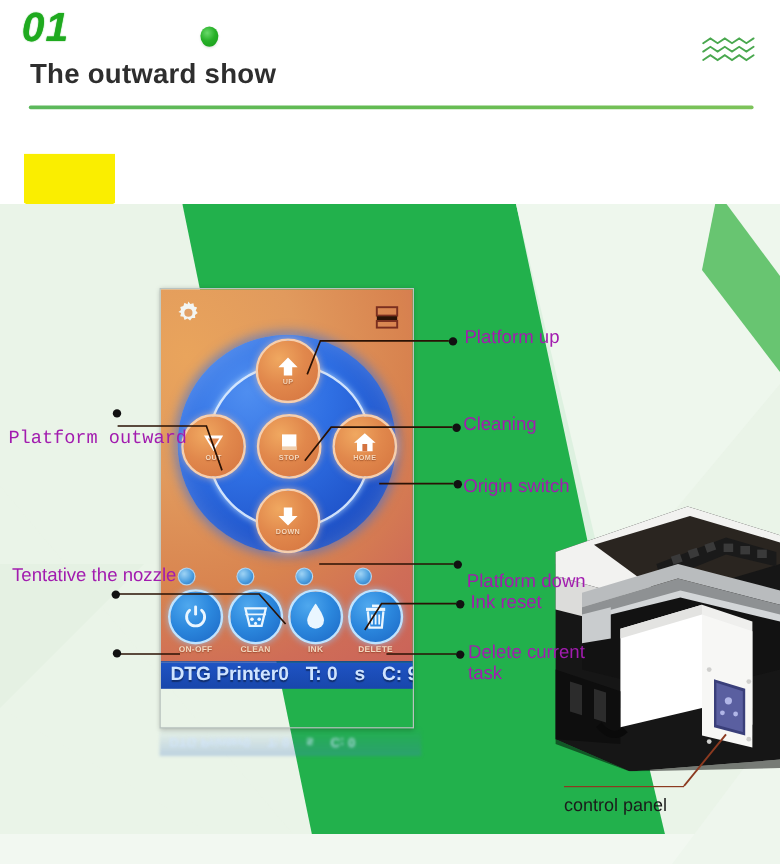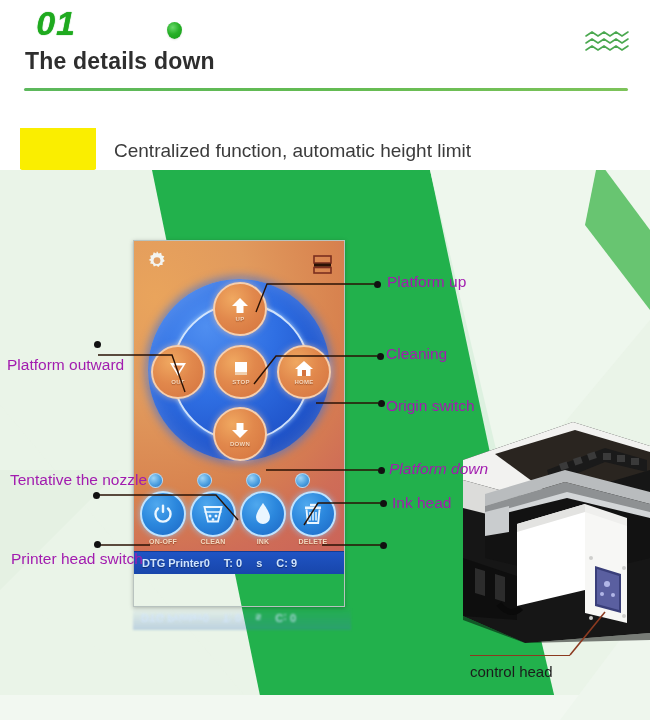--- a/index.html
+++ b/index.html
@@ -67,21 +67,21 @@
     width: 76px;
     height: 62px;
     background: #faee00;
     clip-path: polygon(0 0, 100% 0, 100% 66%, 50% 100%, 0 66%);
   }
   .badge-num {
     position: absolute;
     left: 0;
     top: 4px;
     width: 76px;
-    text-align: right;
+    text-align: center;
     font-size: 34px;
     font-weight: bold;
     font-style: italic;
     color: #1faa1f;
     letter-spacing: 1px;
     text-shadow: 0 0 1px #1faa1f;
   }
   .section-title {
     position: absolute;
     left: 114px;
@@ -250,21 +250,21 @@
     height: 22px;
     background: linear-gradient(to bottom, #1f54c4 0%, #1846ab 100%);
     border-top: 1px solid #123b94;
     display: flex;
     align-items: center;
     padding-left: 8px;
     gap: 14px;
   }
   .dev-status span {
     color: #cfe4ff;
-    font-size: 11px;
+    font-size: 16px;
     font-weight: bold;
     text-shadow: 0 1px 1px rgba(0,0,0,0.4);
     white-space: nowrap;
   }
   .dev-reflection {
     position: absolute;
     left: 133px;
     top: 606px;
     width: 210px;
     height: 24px;
@@ -338,26 +338,25 @@
   <div class="green-dot"></div>
 
   <svg class="wave-icon" viewBox="0 0 46 26">
     <g fill="none" stroke="#4aa84f" stroke-width="1.6" stroke-linecap="round">
       <path d="M2 6 L8 2 L14 6 L20 2 L26 6 L32 2 L38 6 L44 2"></path>
       <path d="M2 13 L8 9 L14 13 L20 9 L26 13 L32 9 L38 13 L44 9"></path>
       <path d="M2 20 L8 16 L14 20 L20 16 L26 20 L32 16 L38 20 L44 16"></path>
     </g>
   </svg>
 
-  <div class="page-title">The details down</div>
+  <div class="page-title">The outward show</div>
   <div class="title-rule"></div>
 
   <div class="badge"></div>
   <div class="badge-num">01</div>
-  <div class="section-title">Centralized function, automatic height limit</div>
 
   <div class="bg-art">
     <svg width="650" height="550" viewBox="0 0 650 550">
       <rect x="0" y="0" width="650" height="550" fill="#eaf4e8"></rect>
 
       <polygon points="152,0 430,0 560,550 265,550" fill="#22b14c"></polygon>
 
       <polygon points="0,0 152,0 0,310" fill="#eaf4e8"></polygon>
       <polygon points="0,235 265,550 0,550" fill="#eaf4e8" opacity="0.55"></polygon>
 
@@ -559,21 +558,21 @@
       <polygon points="20,160 30,163 30,188 20,185" fill="#2c2c2c"></polygon>
       <polygon points="40,166 50,169 50,194 40,191" fill="#2c2c2c"></polygon>
 
       <path d="M44,196 C52,206 60,206 66,200" stroke="#0a0a0a" stroke-width="6" fill="none"></path>
 
       <polygon points="8,208 70,235 195,225 195,232 70,235 8,212" fill="#000000" opacity="0.5"></polygon>
     </svg>
   </div>
 
   <div class="cp-line"></div>
-  <div class="cp-label">control head</div>
+  <div class="cp-label">control panel</div>
 
   <svg class="lead-svg" viewBox="0 0 650 720">
     <g stroke="#2a1205" stroke-width="1.4" fill="none">
 
       <path d="M256,312 L267,284 L374,284"></path>
       <path d="M254,384 L276,356 L377,356"></path>
       <path d="M316,403 L378,403"></path>
       <path d="M266,470 L378,470"></path>
       <path d="M304,525 L318,503 L380,503"></path>
       <path d="M322,545 L380,545"></path>
@@ -589,29 +588,29 @@
   <div class="dot" style="left:374px; top:281px;"></div>
   <div class="callout" style="left:387px; top:273px;">Platform up</div>
 
   <div class="dot" style="left:377px; top:353px;"></div>
   <div class="callout" style="left:386px; top:345px;">Cleaning</div>
 
   <div class="dot" style="left:378px; top:400px;"></div>
   <div class="callout" style="left:386px; top:397px;text-align:right;">Origin switch</div>
 
   <div class="dot" style="left:378px; top:467px;"></div>
-  <div class="callout" style="left:389px; top:460px;font-style:italic;">Platform down</div>
+  <div class="callout" style="left:389px; top:476px;">Platform down</div>
 
   <div class="dot" style="left:380px; top:500px;"></div>
-  <div class="callout" style="left:392px; top:494px;">Ink head</div>
+  <div class="callout" style="left:392px; top:494px;">Ink reset</div>
 
   <div class="dot" style="left:380px; top:542px;"></div>
+  <div class="callout wrap" style="left:390px; top:535px;">Delete current task</div>
 
   <div class="dot" style="left:94px; top:341px;"></div>
-  <div class="callout" style="left:7px; top:356px;">Platform outward</div>
+  <div class="callout" style="left:7px; top:356px;font-family:Liberation Mono, monospace;">Platform outward</div>
 
   <div class="dot" style="left:93px; top:492px;"></div>
   <div class="callout" style="left:10px; top:471px;">Tentative the nozzle</div>
 
   <div class="dot" style="left:94px; top:541px;"></div>
-  <div class="callout" style="left:11px; top:550px;">Printer head switch</div>
 
 </div>
 
 </body></html>

